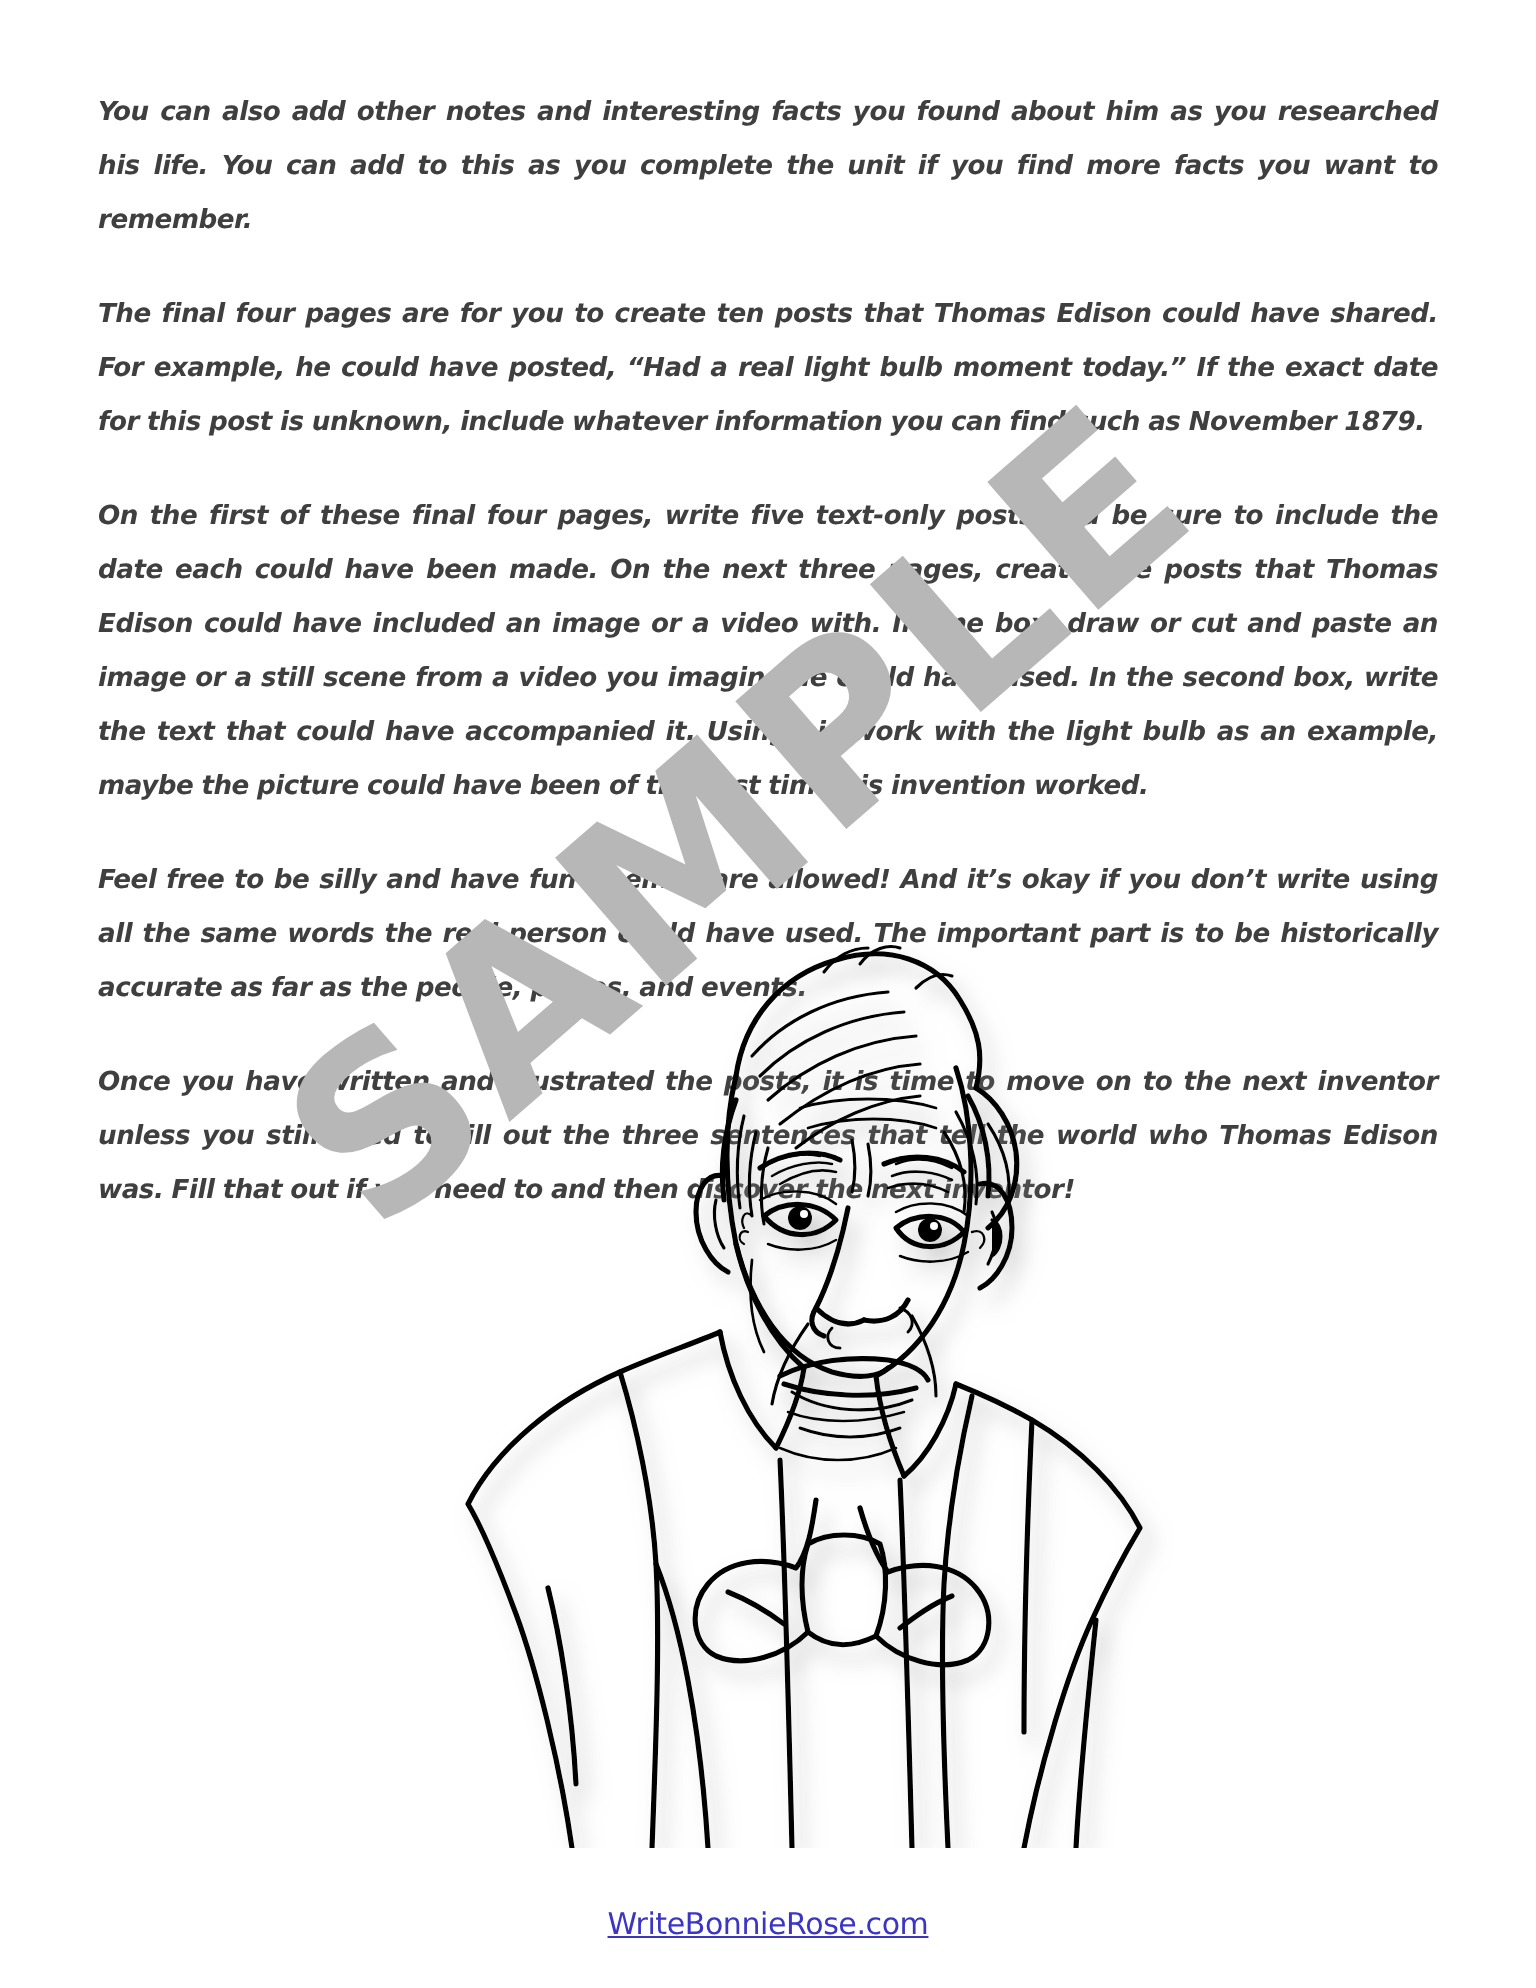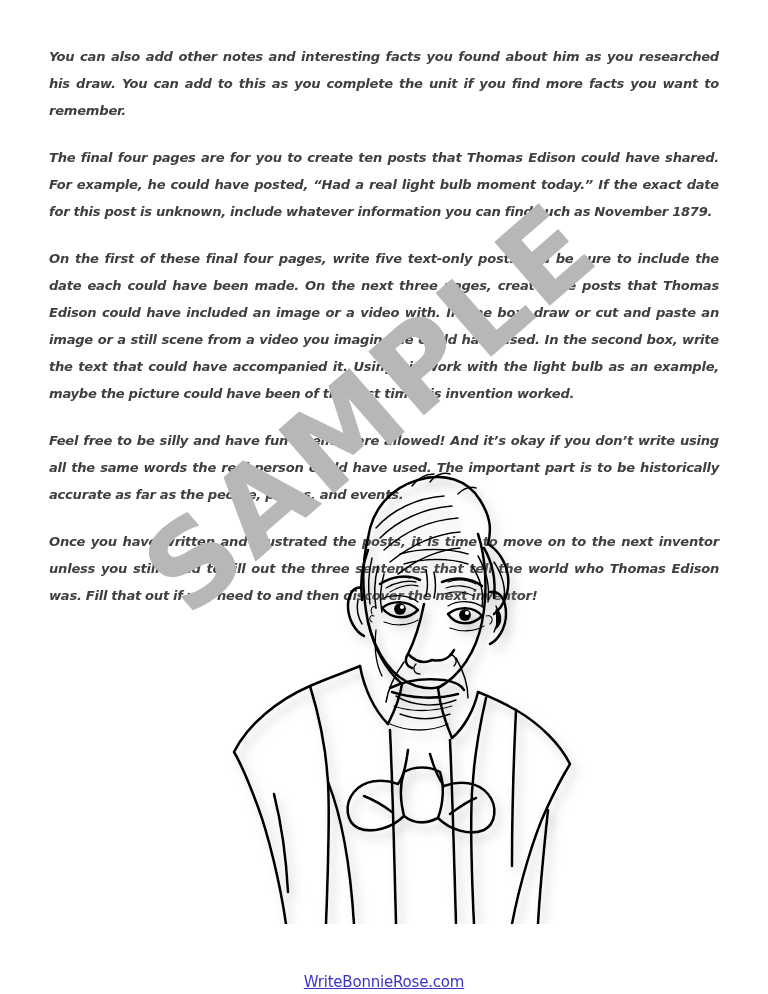--- a/index.html
+++ b/index.html
@@ -76,38 +76,37 @@
     height: 100%;
   }
 
   
   .footer {
     position: absolute;
     left: 0;
     right: 0;
     top: 952px;
     text-align: center;
-    margin-top: 20px;
   }
   .footer-link {
     font-family: "DejaVu Sans", sans-serif;
     font-size: 15px;
     font-weight: 400;
     color: #3a35c4;
     text-decoration: underline;
     letter-spacing: -0.2px;
   }
 </style>
 </head>
 <body>
 
 <div class="page">
 
   <div class="copy">
-    <p class="para">You can also add other notes and interesting facts you found about him as you researched his draw. You can add to this as you complete the unit if you find more facts you want to remember.</p>
+    <p class="para">You can also add other notes and interesting facts you found about him as you researched his life. You can add to this as you complete the unit if you find more facts you want to remember.</p>
     <p class="para">The final four pages are for you to create ten posts that Thomas Edison could have shared. For example, he could have posted, “Had a real light bulb moment today.” If the exact date for this post is unknown, include whatever information you can find such as November 1879.</p>
     <p class="para">On the first of these final four pages, write five text-only posts and be sure to include the date each could have been made. On the next three pages, create five posts that Thomas Edison could have included an image or a video with. In one box, draw or cut and paste an image or a still scene from a video you imagine he could have used. In the second box, write the text that could have accompanied it. Using his work with the light bulb as an example, maybe the picture could have been of the first time his invention worked.</p>
     <p class="para">Feel free to be silly and have fun – selfies are allowed! And it’s okay if you don’t write using all the same words the real person could have used. The important part is to be historically accurate as far as the people, places, and events.</p>
     <p class="para">Once you have written and illustrated the posts, it is time to move on to the next inventor unless you still need to fill out the three sentences that tell the world who Thomas Edison was. Fill that out if you need to and then discover the next inventor!</p>
   </div>
 
   <div class="watermark">SAMPLE</div>
 
   <div class="illustration">
     <svg viewBox="0 0 452 462" xmlns="http://www.w3.org/2000/svg" aria-hidden="true">

